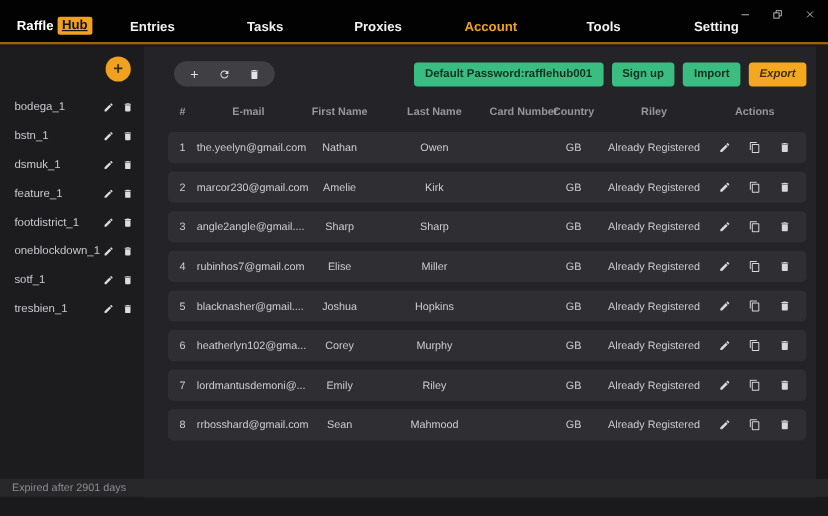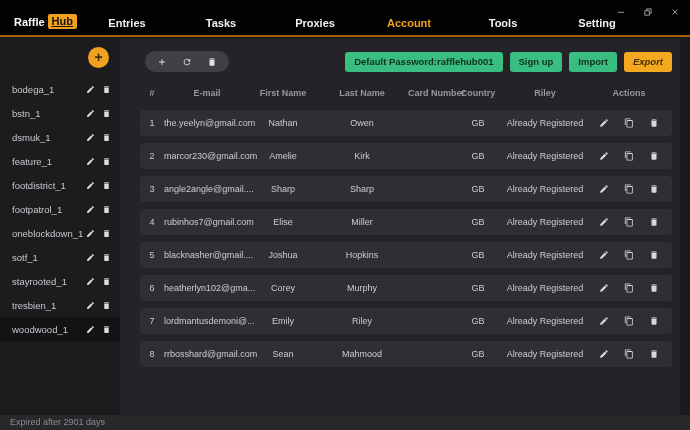--- a/index.html
+++ b/index.html
@@ -68,21 +68,21 @@
   }
   .profile.selected{ background:#131316; }
   .p-label{
     flex:1; font-size:9.5px; color:#c9c9cd; white-space:nowrap;
   }
   .p-icons{ display:flex; gap:7px; align-items:center; }
   .p-icons svg{ width:9px; height:9px; fill:#dcdcde; }
 
   
   .statusbar{
-    position:absolute; left:0; right:0; bottom:0; height:15px;
+    position:absolute; left:0; right:0; bottom:16px; height:15px;
     background:#28282b;
     color:#8d8d92; font-size:9px; line-height:15px;
     padding-left:10px;
     margin-top:40px;
   }
 
   
   .main{
     position:absolute; left:120px; top:39px; right:10px; bottom:15px;
     background:#242428;
@@ -223,31 +223,20 @@
     <span class="p-icons">
       <svg viewBox="0 0 24 24">
             <path d="M3 17.25V21h3.75L17.81 9.94l-3.75-3.75L3 17.25zM20.71 7.04c.39-.39.39-1.02 0-1.41l-2.34-2.34c-.39-.39-1.02-.39-1.41 0l-1.83 1.83 3.75 3.75 1.83-1.83z"></path>
           </svg>
       <svg viewBox="0 0 24 24">
             <path d="M6 19c0 1.1.9 2 2 2h8c1.1 0 2-.9 2-2V7H6v12zM19 4h-3.5l-1-1h-5l-1 1H5v2h14V4z"></path>
           </svg>
     </span>
   </li>
       <li class="profile">
-    <span class="p-label">footpatrol_1</span>
-    <span class="p-icons">
-      <svg viewBox="0 0 24 24">
-            <path d="M3 17.25V21h3.75L17.81 9.94l-3.75-3.75L3 17.25zM20.71 7.04c.39-.39.39-1.02 0-1.41l-2.34-2.34c-.39-.39-1.02-.39-1.41 0l-1.83 1.83 3.75 3.75 1.83-1.83z"></path>
-          </svg>
-      <svg viewBox="0 0 24 24">
-            <path d="M6 19c0 1.1.9 2 2 2h8c1.1 0 2-.9 2-2V7H6v12zM19 4h-3.5l-1-1h-5l-1 1H5v2h14V4z"></path>
-          </svg>
-    </span>
-  </li>
-      <li class="profile">
     <span class="p-label">oneblockdown_1</span>
     <span class="p-icons">
       <svg viewBox="0 0 24 24">
             <path d="M3 17.25V21h3.75L17.81 9.94l-3.75-3.75L3 17.25zM20.71 7.04c.39-.39.39-1.02 0-1.41l-2.34-2.34c-.39-.39-1.02-.39-1.41 0l-1.83 1.83 3.75 3.75 1.83-1.83z"></path>
           </svg>
       <svg viewBox="0 0 24 24">
             <path d="M6 19c0 1.1.9 2 2 2h8c1.1 0 2-.9 2-2V7H6v12zM19 4h-3.5l-1-1h-5l-1 1H5v2h14V4z"></path>
           </svg>
     </span>
   </li>
@@ -256,43 +245,21 @@
     <span class="p-icons">
       <svg viewBox="0 0 24 24">
             <path d="M3 17.25V21h3.75L17.81 9.94l-3.75-3.75L3 17.25zM20.71 7.04c.39-.39.39-1.02 0-1.41l-2.34-2.34c-.39-.39-1.02-.39-1.41 0l-1.83 1.83 3.75 3.75 1.83-1.83z"></path>
           </svg>
       <svg viewBox="0 0 24 24">
             <path d="M6 19c0 1.1.9 2 2 2h8c1.1 0 2-.9 2-2V7H6v12zM19 4h-3.5l-1-1h-5l-1 1H5v2h14V4z"></path>
           </svg>
     </span>
   </li>
       <li class="profile">
-    <span class="p-label">stayrooted_1</span>
-    <span class="p-icons">
-      <svg viewBox="0 0 24 24">
-            <path d="M3 17.25V21h3.75L17.81 9.94l-3.75-3.75L3 17.25zM20.71 7.04c.39-.39.39-1.02 0-1.41l-2.34-2.34c-.39-.39-1.02-.39-1.41 0l-1.83 1.83 3.75 3.75 1.83-1.83z"></path>
-          </svg>
-      <svg viewBox="0 0 24 24">
-            <path d="M6 19c0 1.1.9 2 2 2h8c1.1 0 2-.9 2-2V7H6v12zM19 4h-3.5l-1-1h-5l-1 1H5v2h14V4z"></path>
-          </svg>
-    </span>
-  </li>
-      <li class="profile">
     <span class="p-label">tresbien_1</span>
-    <span class="p-icons">
-      <svg viewBox="0 0 24 24">
-            <path d="M3 17.25V21h3.75L17.81 9.94l-3.75-3.75L3 17.25zM20.71 7.04c.39-.39.39-1.02 0-1.41l-2.34-2.34c-.39-.39-1.02-.39-1.41 0l-1.83 1.83 3.75 3.75 1.83-1.83z"></path>
-          </svg>
-      <svg viewBox="0 0 24 24">
-            <path d="M6 19c0 1.1.9 2 2 2h8c1.1 0 2-.9 2-2V7H6v12zM19 4h-3.5l-1-1h-5l-1 1H5v2h14V4z"></path>
-          </svg>
-    </span>
-  </li>
-      <li class="profile selected">
-    <span class="p-label">woodwood_1</span>
     <span class="p-icons">
       <svg viewBox="0 0 24 24">
             <path d="M3 17.25V21h3.75L17.81 9.94l-3.75-3.75L3 17.25zM20.71 7.04c.39-.39.39-1.02 0-1.41l-2.34-2.34c-.39-.39-1.02-.39-1.41 0l-1.83 1.83 3.75 3.75 1.83-1.83z"></path>
           </svg>
       <svg viewBox="0 0 24 24">
             <path d="M6 19c0 1.1.9 2 2 2h8c1.1 0 2-.9 2-2V7H6v12zM19 4h-3.5l-1-1h-5l-1 1H5v2h14V4z"></path>
           </svg>
     </span>
   </li>
     </ul>

